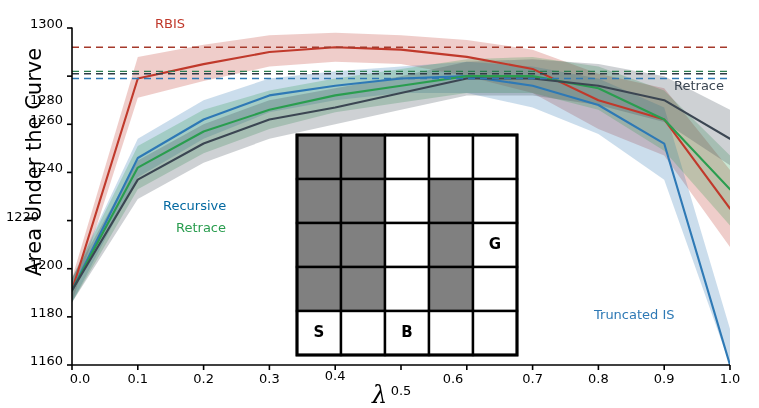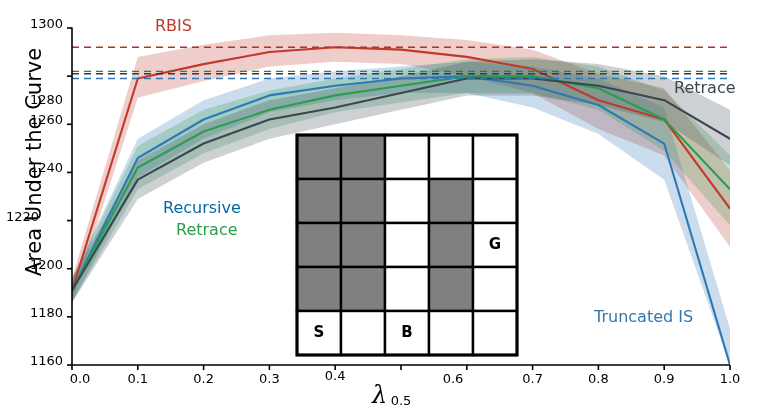--- a/index.html
+++ b/index.html
@@ -24,21 +24,21 @@
   }
   .ytick,.xtick{
     position:absolute;font-size:13px;color:#000;white-space:nowrap;
   }
   .ytick{text-align:right;}
   .xtick{text-align:center;}
   .xlabel{
     position:absolute;font-size:24px;color:#000;
     left:0;width:759px;text-align:center;
   }
-  .annot{position:absolute;font-size:16px;white-space:nowrap;}
+  .annot{position:absolute;font-size:13px;white-space:nowrap;}
   .cellglyph{
     position:absolute;font-size:15px;font-weight:bold;color:#000;
     text-align:center;
   }
 </style>
 </head>
 <body>
 
 <div id="figure">
     <svg width="759" height="408" viewBox="0 0 759 408">
@@ -118,21 +118,21 @@
     <div class="ytick" style="right: 720px; top: 208.571px;">1220</div>
     <div class="ytick" style="right: 696px; top: 160.429px;">1240</div>
     <div class="ytick" style="right: 696px; top: 112.286px;">1260</div>
     <div class="ytick" style="right: 696px; top: 64.1429px; margin-top: 28px;">1280</div>
     <div class="ytick" style="right: 696px; top: 16px;">1300</div>
     <div class="xtick" style="left: 54px; width: 52px; top: 371px;">0.0</div>
     <div class="xtick" style="left: 111.8px; width: 52px; top: 371px;">0.1</div>
     <div class="xtick" style="left: 177.6px; width: 52px; top: 371px;">0.2</div>
     <div class="xtick" style="left: 243.4px; width: 52px; top: 371px;">0.3</div>
     <div class="xtick" style="left: 309.2px; width: 52px; top: 368px; text-align: center;">0.4</div>
-    <div class="xtick" style="left: 375px; width: 52px; top: 393px;">0.5</div>
+    <div class="xtick" style="left: 375px; width: 52px; top: 383px;">0.5</div>
     <div class="xtick" style="left: 427px; width: 52px; top: 371px;">0.6</div>
     <div class="xtick" style="left: 506.6px; width: 52px; top: 371px;">0.7</div>
     <div class="xtick" style="left: 572.4px; width: 52px; top: 371px;">0.8</div>
     <div class="xtick" style="left: 638.2px; width: 52px; top: 371px;">0.9</div>
     <div class="xtick" style="left: 704px; width: 52px; top: 371px;">1.0</div>
     <div class="ylabel">Area Under the Curve</div>
     <div class="xlabel" style="top: 381px; font-style: italic; font-family: &quot;DejaVu Serif&quot;, serif;">λ</div>
     <div class="annot" style="left: 155px; top: 16px; color: rgb(192, 57, 43);">RBIS</div>
     <div class="annot" style="left: 163px; top: 198px; color: #0369a1;">Recursive</div>
     <div class="annot" style="left: 176px; top: 220px; color: rgb(42, 157, 79);">Retrace</div>

